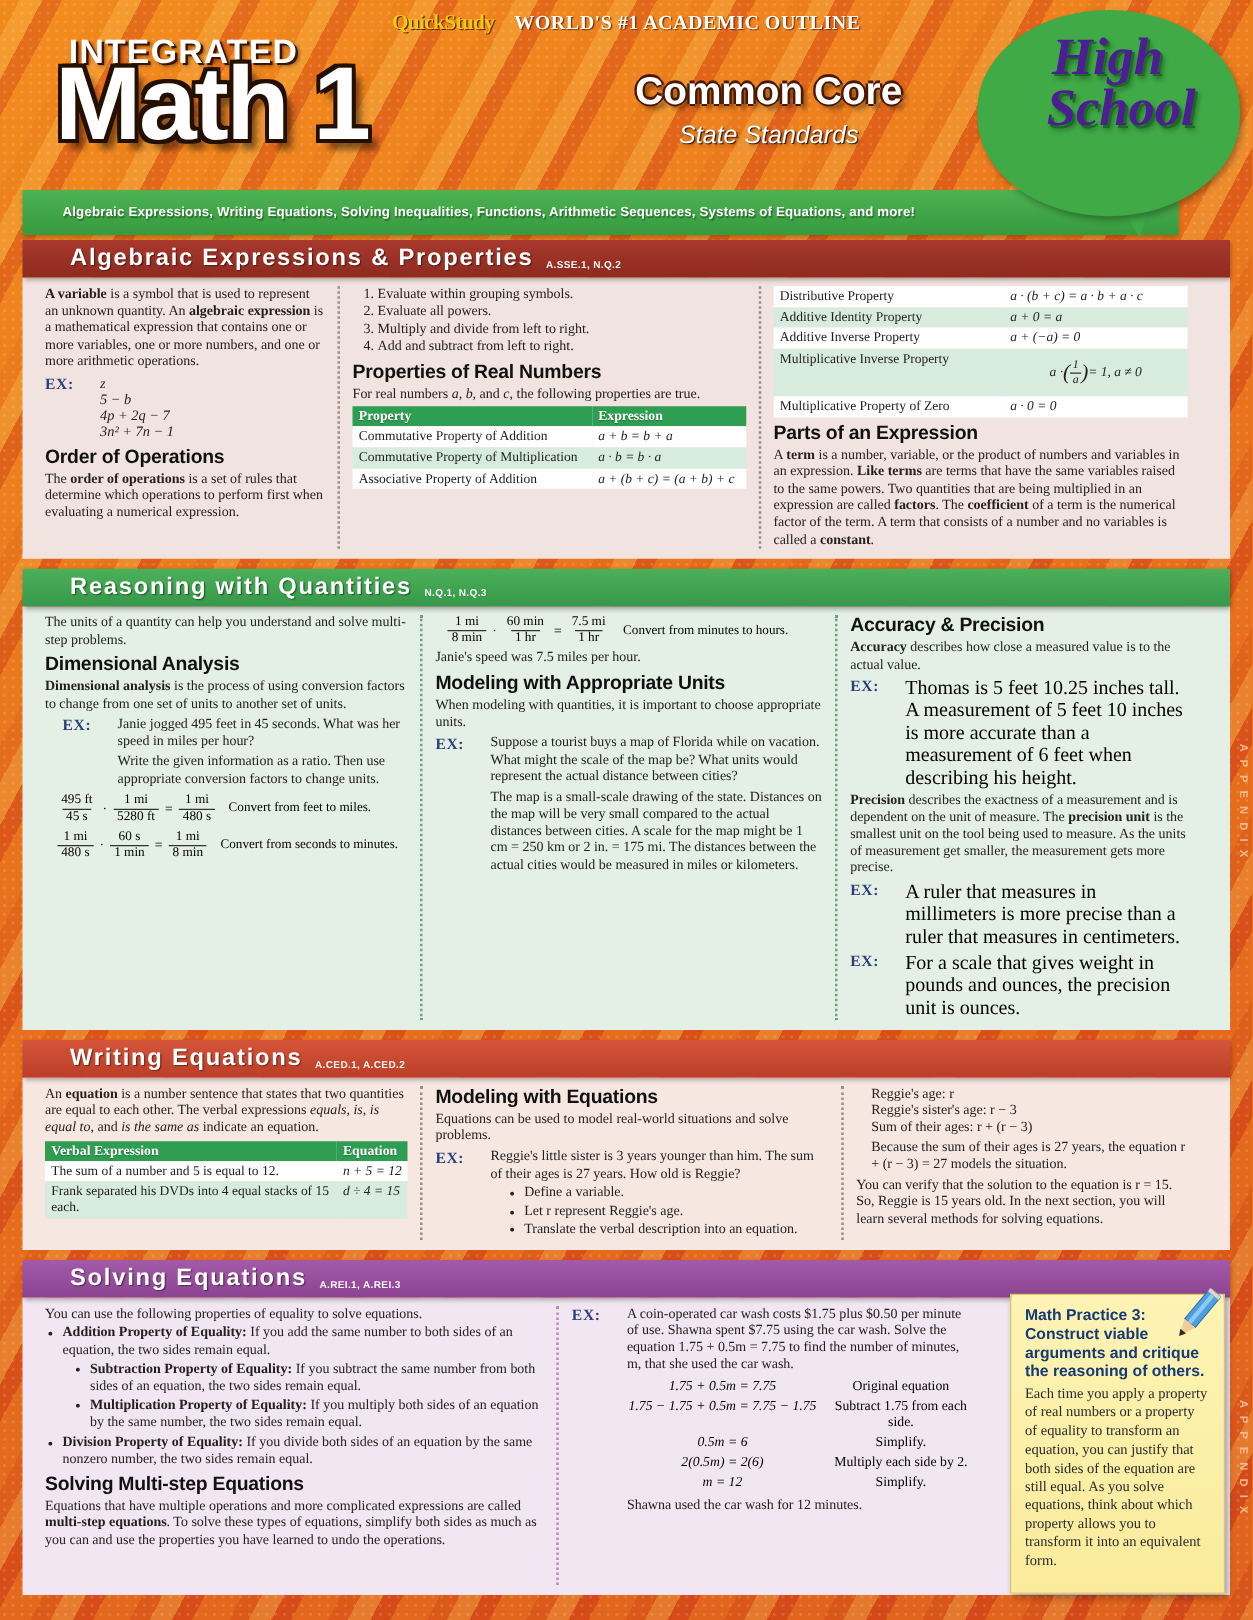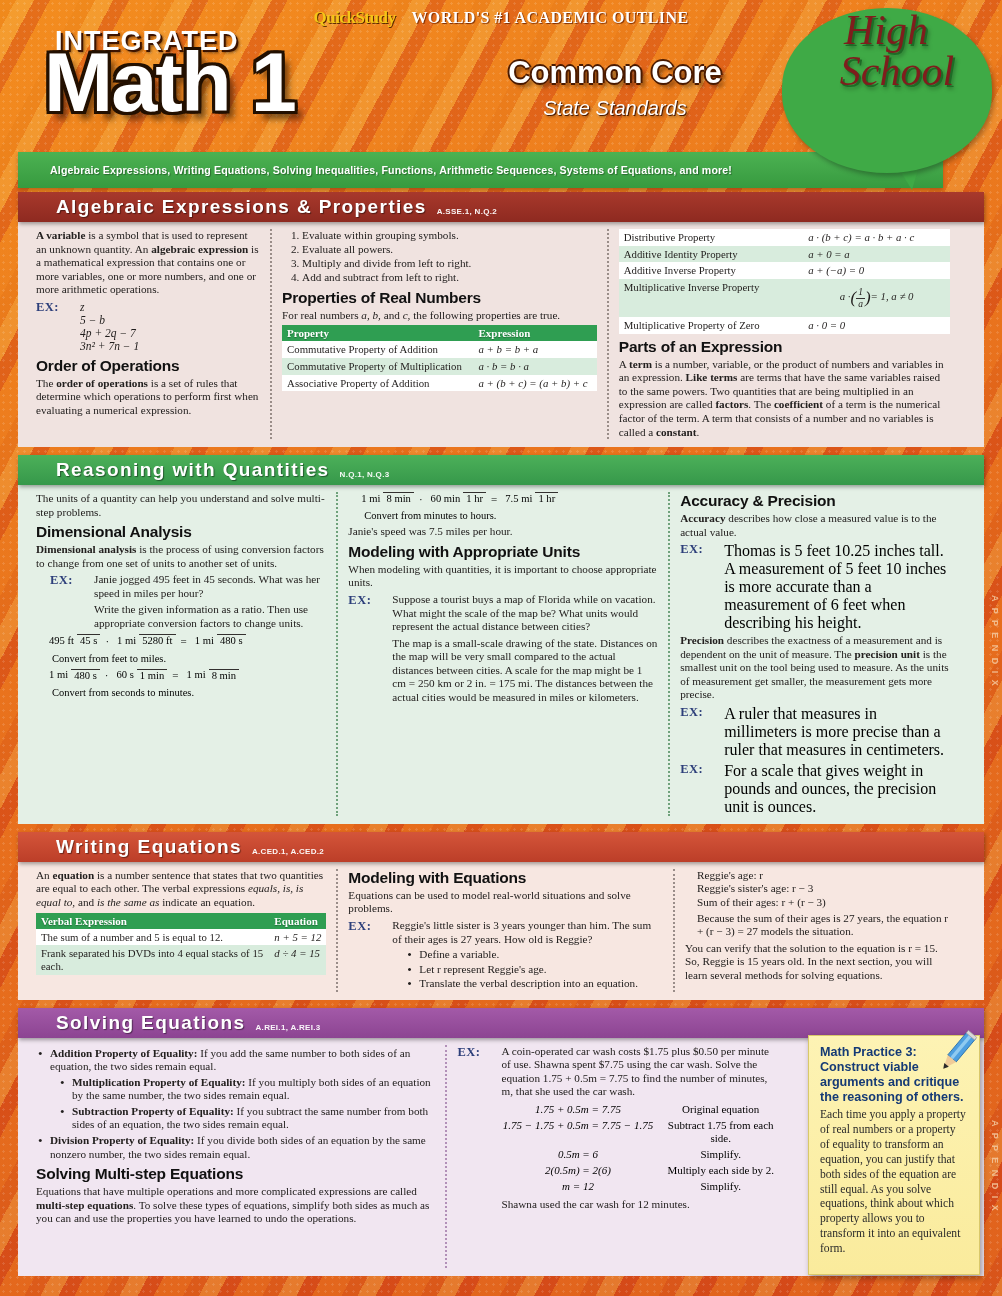--- a/index.html
+++ b/index.html
@@ -110,26 +110,26 @@
   }
   .hs-tail {
     position: absolute; right: 78px; top: 148px;
     width: 0; height: 0;
     border-left: 26px solid transparent;
     border-right: 12px solid transparent;
     border-top: 42px solid #3faa46;
     z-index: 3;
   }
   .hs-text {
-    position: absolute; right: 18px; top: 10px;
+    position: absolute; right: 18px; top: 26px;
     width: 196px; text-align: center;
     font-family: "Liberation Serif", serif;
-    font-style: italic; font-weight: normal;
+    font-style: italic; font-weight: bold;
     font-size: 42px; line-height: 0.98;
-    color: #7f1d1d;
+    color: #4c1d95;
     text-shadow: 2px 2px 0 #1e6b26, 3px 4px 4px rgba(0,0,0,.35);
     z-index: 5;
   }
   .hs-text .l2 { display: block; padding-left: 22px; }
 
   
   .subtitle-band {
     position: absolute; left: 18px; top: 152px;
     width: 925px; height: 36px;
     background: linear-gradient(#4cb252, #379a3f);
@@ -263,21 +263,21 @@
     color: #201d1c;
     line-height: 1.18;
   }
   table.dt tr.odd td  { background: #ffffff; }
   table.dt tr.even td { background: #d8ecdd; }
   td.expr { font-style: italic; white-space: nowrap; }
 
   
   .frac-row { display: flex; align-items: center; gap: 5px; margin: 4px 0 2px 10px; flex-wrap: wrap; }
   .frac {
-    display: inline-flex; flex-direction: row; align-items: center;
+    display: inline-flex; flex-direction: column; align-items: center;
     font-family: "Liberation Serif", serif; font-size: 10.6px; line-height: 1.15;
   }
   .frac .num { padding: 0 3px; }
   .frac .den { padding: 0 3px; border-top: 1px solid #33302f; }
   .op { font-size: 11px; font-family: "Liberation Serif", serif; }
   .frac-note { font-size: 10.5px; line-height: 1.15; margin-left: 6px; }
 
   
   .ifrac {
     display: inline-flex; flex-direction: column; align-items: center;
@@ -647,29 +647,30 @@
 </div>
 
 <div class="section">
   <div class="sec-head head-purple">
     <span class="title">Solving Equations</span>
     <span class="code">A.REI.1, A.REI.3</span>
   </div>
   <div class="sec-body body-lilac" style="min-height:238px">
 
     <div class="col sec4-col1 divider-dot-p">
+      <p>You can use the following properties of equality to solve equations.</p>
       <ul class="props">
         <li>
           <b>Addition Property of Equality:</b><span> If you add the same number to both sides of an equation, the two sides remain equal.</span>
         </li>
         <li class="indent">
-          <b>Multiplication Property of Equality:</b><span> If you multiply both sides of an equation by the same number, the two sides remain equal.</span>
+          <b>Subtraction Property of Equality:</b><span> If you subtract the same number from both sides of an equation, the two sides remain equal.</span>
         </li>
         <li class="indent">
-          <b>Subtraction Property of Equality:</b><span> If you subtract the same number from both sides of an equation, the two sides remain equal.</span>
+          <b>Multiplication Property of Equality:</b><span> If you multiply both sides of an equation by the same number, the two sides remain equal.</span>
         </li>
         <li>
           <b>Division Property of Equality:</b><span> If you divide both sides of an equation by the same nonzero number, the two sides remain equal.</span>
         </li>
       </ul>
       <h3>Solving Multi-step Equations</h3>
       <p>
         <span>Equations that have multiple operations and more complicated expressions are called </span><b>multi-step equations</b><span>. To solve these types of equations, simplify both sides as much as you can and use the properties you have learned to undo the operations.</span>
       </p>
     </div>

